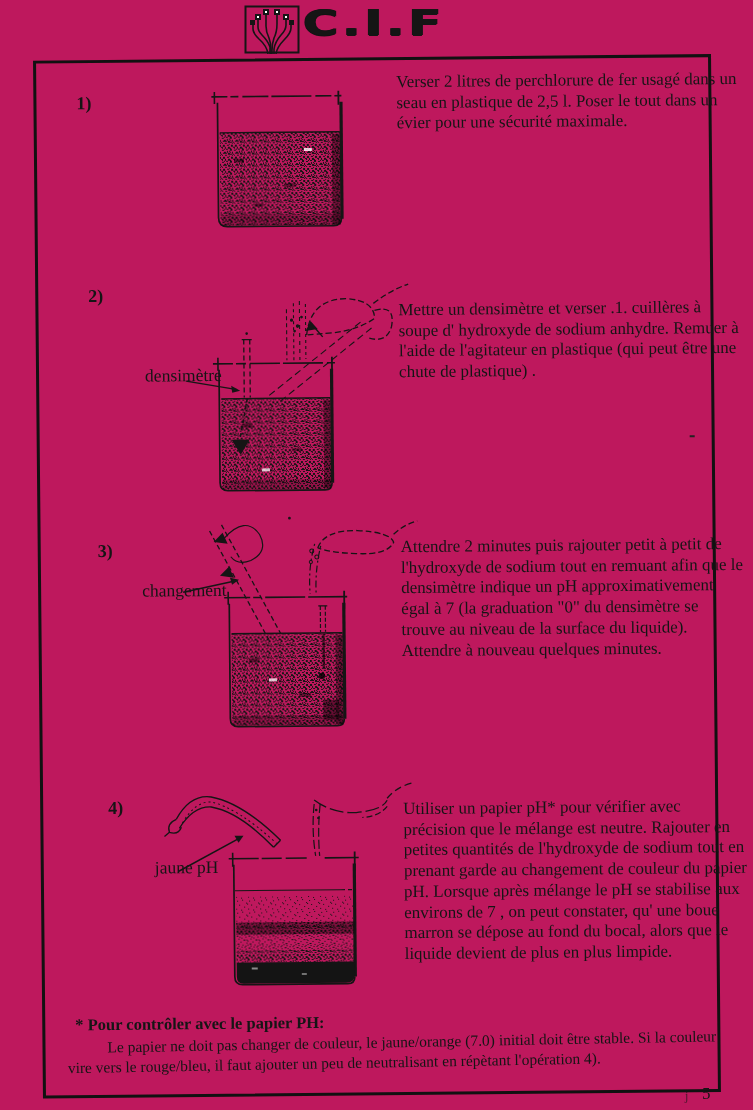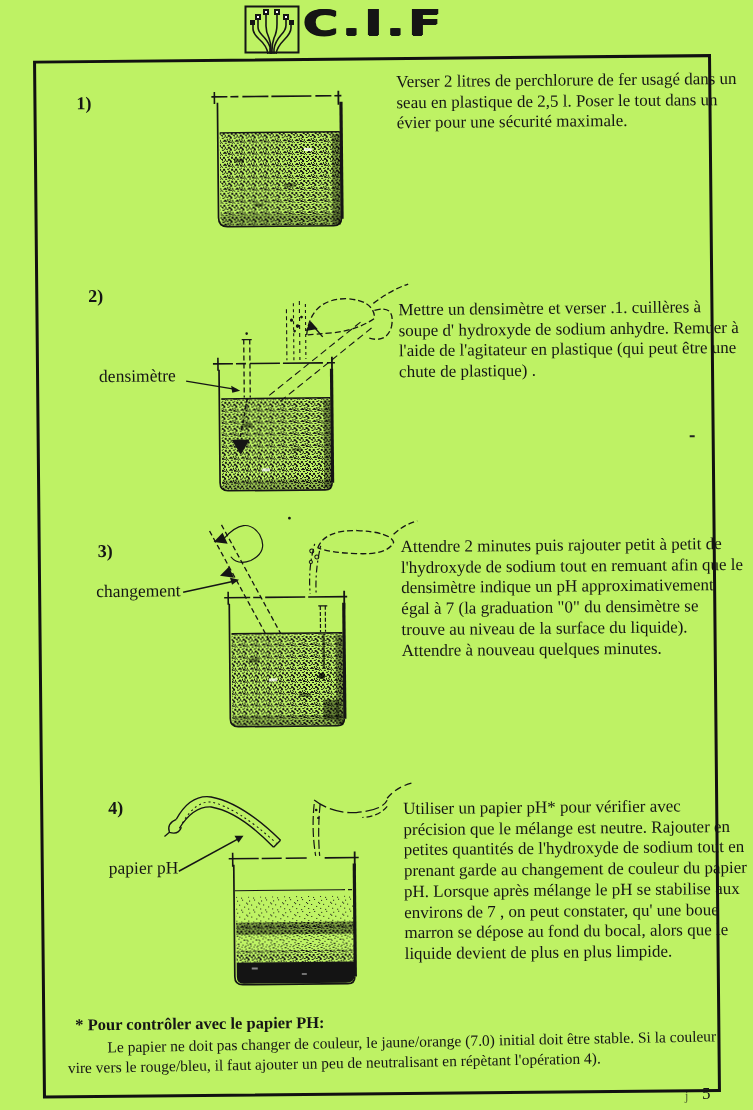--- a/index.html
+++ b/index.html
@@ -1,17 +1,17 @@
 <!DOCTYPE html>
 <html><head>
 <meta charset="utf-8">
 <style>
   html,body{margin:0;padding:0;background:#e8e8e8;}
   .page{
-    position:relative;width:753px;height:1110px;background:#bef264;
+    position:relative;width:753px;height:1110px;background:#be185d;
     overflow:hidden;color:#151515;
     font-family:"Liberation Serif","DejaVu Serif",serif;
   }
   
   .header{position:absolute;left:0;top:0;width:753px;height:58px;}
   .logo-icon{position:absolute;left:244px;top:5px;}
   .logo-text{
     position:absolute;left:303px;top:1px;
     font-family:"DejaVu Sans","Liberation Sans",sans-serif;
     font-weight:bold;font-size:48px;letter-spacing:4px;
@@ -22,21 +22,21 @@
   .main-box{
     position:absolute;left:38px;top:58px;width:678px;height:1038px;
     border:3px solid #111;box-sizing:border-box;
     transform:rotate(-0.55deg);transform-origin:40% 50%;
   }
   .step-num{position:absolute;font-weight:bold;font-size:18px;}
   .step-text{
     position:absolute;left:360px;width:344px;font-size:17px;line-height:1.22;
     text-align:left;margin:0;
   }
-  .diagram-label{position:absolute;font-size:17.5px;}
+  .diagram-label{position:absolute;font-size:17.5px;margin-left:46px;}
   .illus{position:absolute;}
   
   .footnote-title{position:absolute;left:30px;top:952px;font-weight:bold;font-size:16.5px;}
   .footnote-body{
     position:absolute;left:22px;top:972px;width:662px;font-size:15.5px;line-height:1.28;
     text-indent:40px;margin:0;transform:rotate(-0.5deg);
   }
   .speck{position:absolute;background:#222;}
   
   .page-number{position:absolute;left:702px;top:1084px;font-size:17px;}
@@ -274,21 +274,21 @@
         <rect x="234" y="192" width="16" height="20" fill="#000" opacity="0.45"></rect>
       </g>
       <g>
         <path class="ink" d="M95,83 L148,72" stroke-width="1.4"></path>
         <polygon points="151,71 142,69 144,76" fill="#151515"></polygon>
       </g>
     </svg>
 
     <span class="step-num" style="left:65px;top:735px">4)</span>
     <p class="step-text" style="top:739px">Utiliser un papier pH* pour vérifier avec précision que le mélange est neutre. Rajouter en petites quantités de l'hydroxyde de sodium tout en prenant garde au changement de couleur du papier pH. Lorsque après mélange le pH se stabilise aux environs de 7 , on peut constater, qu' une boue marron se dépose au fond du bocal, alors que le liquide devient de plus en plus limpide.</p>
-    <span class="diagram-label" style="left:65px;top:795px">papier pH</span>
+    <span class="diagram-label" style="left:65px;top:795px">jaune pH</span>
     <svg class="illus" style="left:47px;top:717px" width="330" height="245" viewBox="0 0 330 245">
       <g>
         <path class="ink" d="M138,80 H216" stroke-width="1.6" stroke-dasharray="30 3 20 4 30 3"></path>
         <path class="ink" d="M234,80 H268" stroke-width="1.6"></path>
         <path class="ink" d="M142,74 V88" stroke-width="1.6"></path>
         <path class="ink" d="M264,74 V93" stroke-width="1.8"></path>
         <path class="ink" d="M143,86 V198 Q143,206 151,206 H256 Q263,206 263,199" stroke-width="1.7"></path>
         <path class="ink" d="M263.5,86 V199" stroke-width="3.2"></path>
       </g>
       <g>

